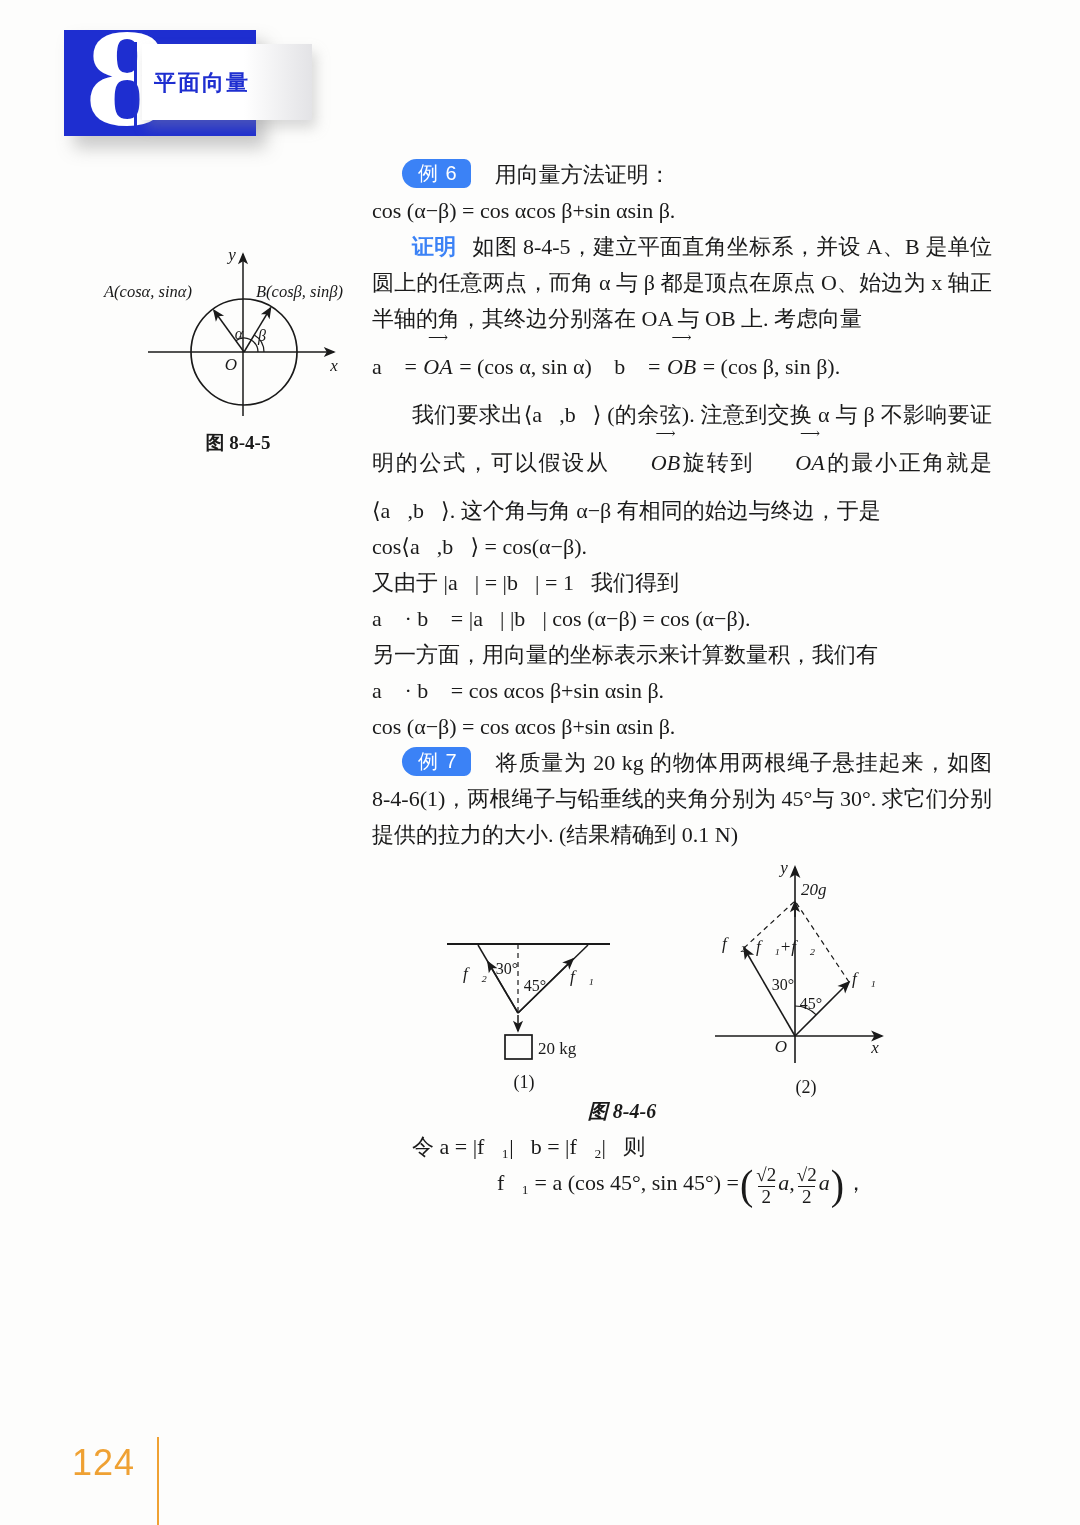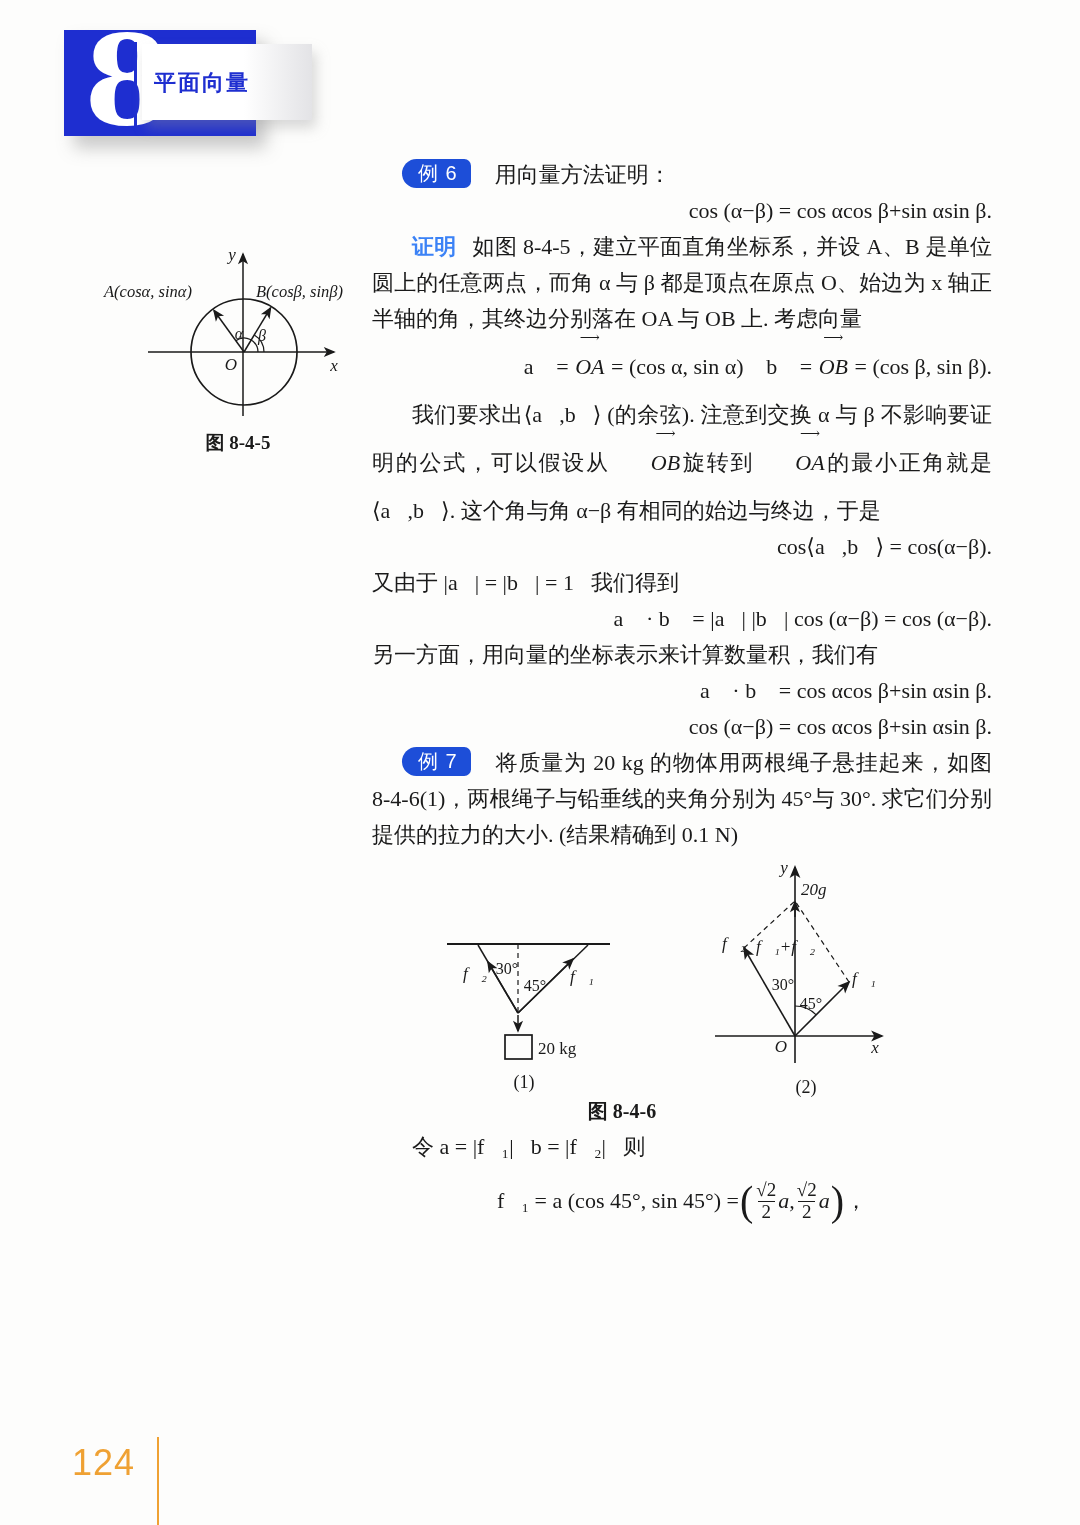--- a/index.html
+++ b/index.html
@@ -16,39 +16,39 @@
               background:linear-gradient(90deg,#ffffff 0%,#ffffff 60%,#e3e3e6 100%);
               box-shadow:4px 8px 12px rgba(150,150,150,.35);}
   .title-card .t{position:absolute;left:12px;top:24px;font-size:22px;font-weight:bold;
                  color:#1e2ed0;letter-spacing:2px;font-family:"Liberation Sans",sans-serif;text-align:center;}
 
   
   .content{position:absolute;left:372px;top:157px;width:620px;
            font-size:22px;line-height:36px;text-align:justify;}
   .para{margin:0;}
   .ind{text-indent:40px;}
-  .eq{text-align:right;margin:0;}
+  .eq{text-align:left;margin:0;}
   .label-red{color:#3b82f6;font-weight:bold;margin-right:16px;}
-  .badge{display:inline-block;background:#1d4ed8;color:#fff;font-size:20px;
+  .badge{display:inline-block;background:#3b82f6;color:#fff;font-size:20px;
          line-height:29px;height:29px;padding:0 13px 0 16px;
          border-radius:15px 7px 7px 15px;margin-left:30px;margin-right:24px;
          vertical-align:2px;font-family:"Liberation Sans",sans-serif;letter-spacing:1px;}
   .ovr{position:relative;display:inline-block;padding:12px 1px;}
   .ovr::after{content:"⟶";position:absolute;left:0;right:0;top:-17px;
               font-size:14px;text-align:center;}
 
   
   .figrow{position:relative;height:240px;text-align:left;}
   .figrow svg{position:absolute;}
   #fig8461{left:58px;top:70px;}
   #fig8462{left:328px;top:0px;}
-  .figcap{width:500px;text-align:center;font-weight:bold;font-size:20px;line-height:36px;}
+  .figcap{width:500px;text-align:center;font-weight:bold;font-size:20px;line-height:36px;font-style:italic;}
 
   
-  .formula-line{display:flex;justify-content:center;align-items:center;height:72px;
+  .formula-line{display:flex;justify-content:center;align-items:flex-start;height:72px;
                 font-size:22px;}
   .frac{display:inline-flex;flex-direction:column;align-items:center;
         font-size:19px;line-height:1.1;margin:0 2px;}
   .frac .den{border-top:1.5px solid #1a1a1a;padding:0 4px;}
   .bigparen{font-size:40px;font-weight:300;line-height:1;transform:scaleY(1.05);padding:0 1px;}
 
   
   .fig845{position:absolute;left:98px;top:240px;}
 
   

